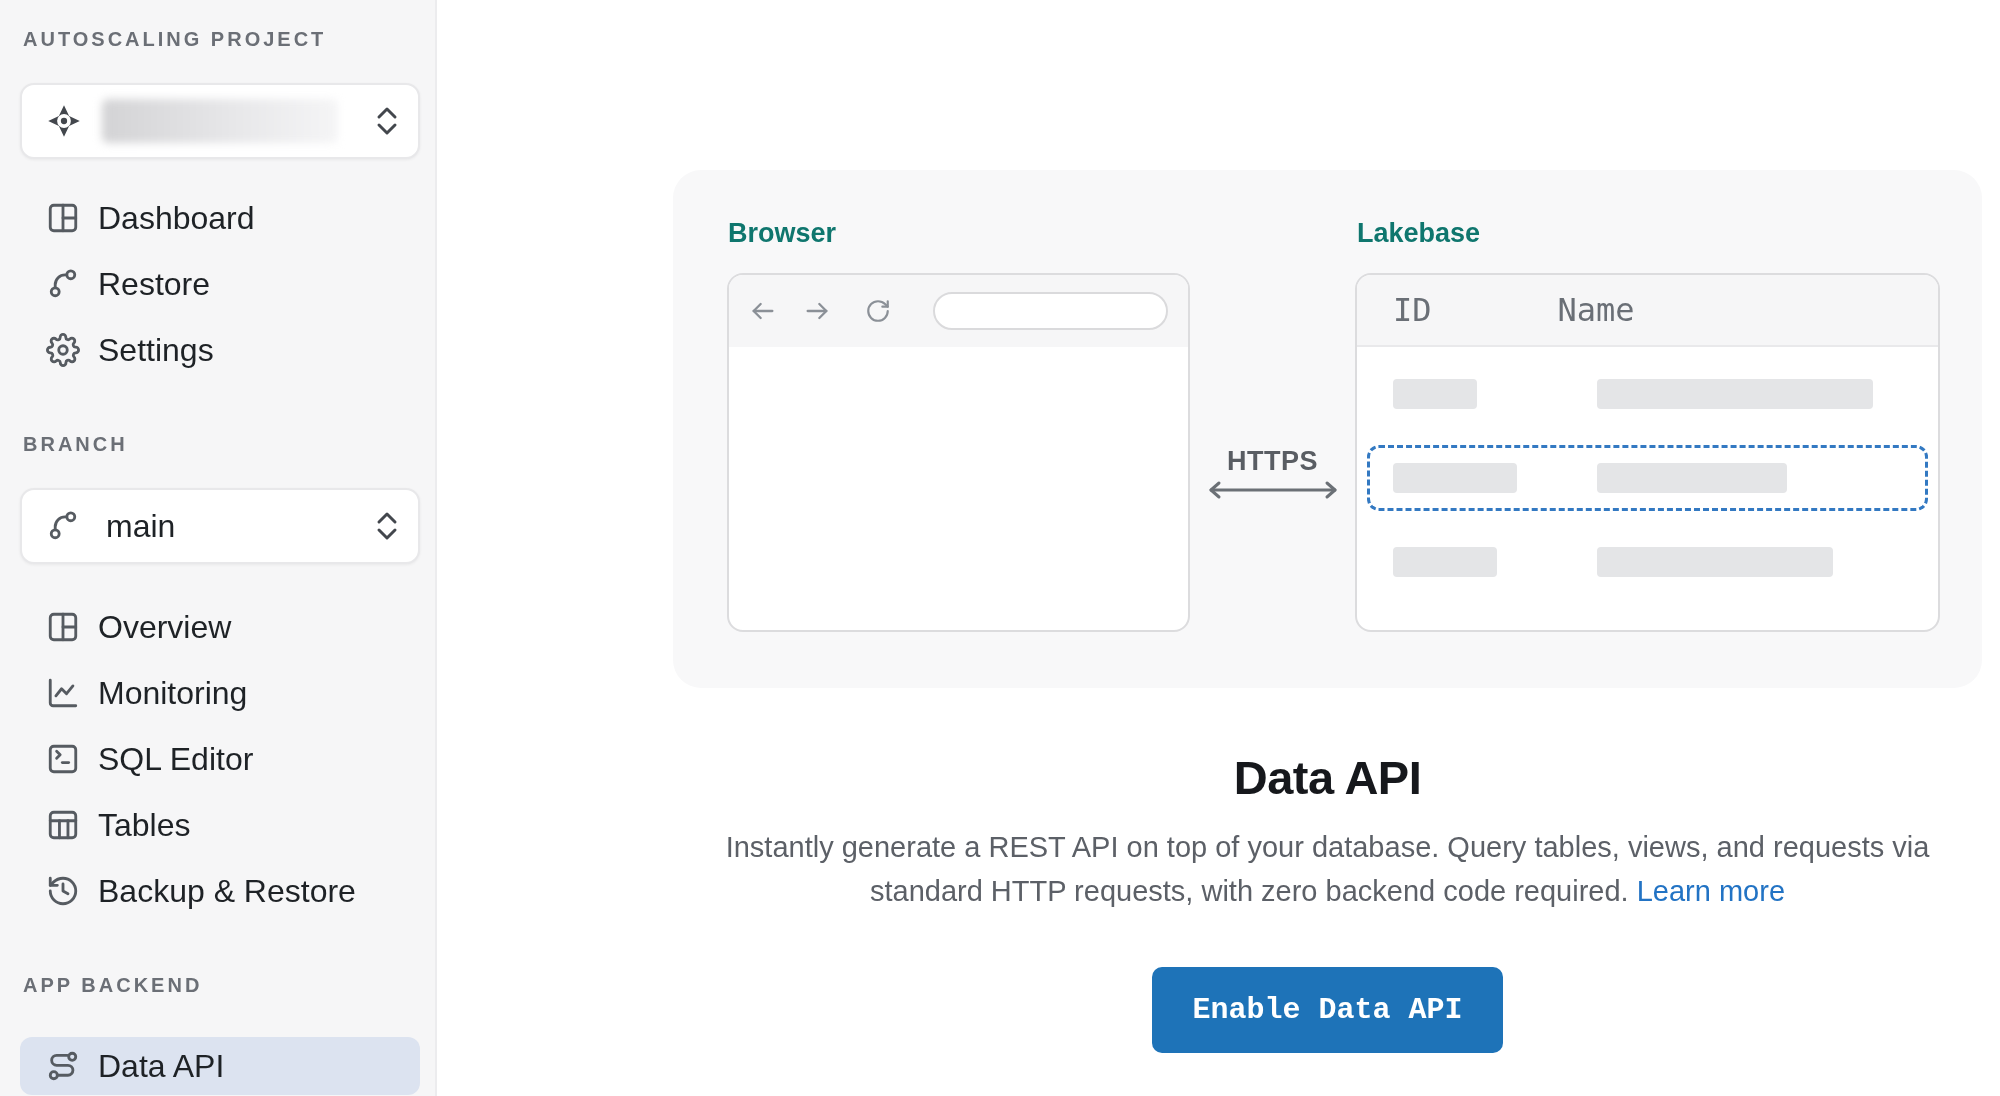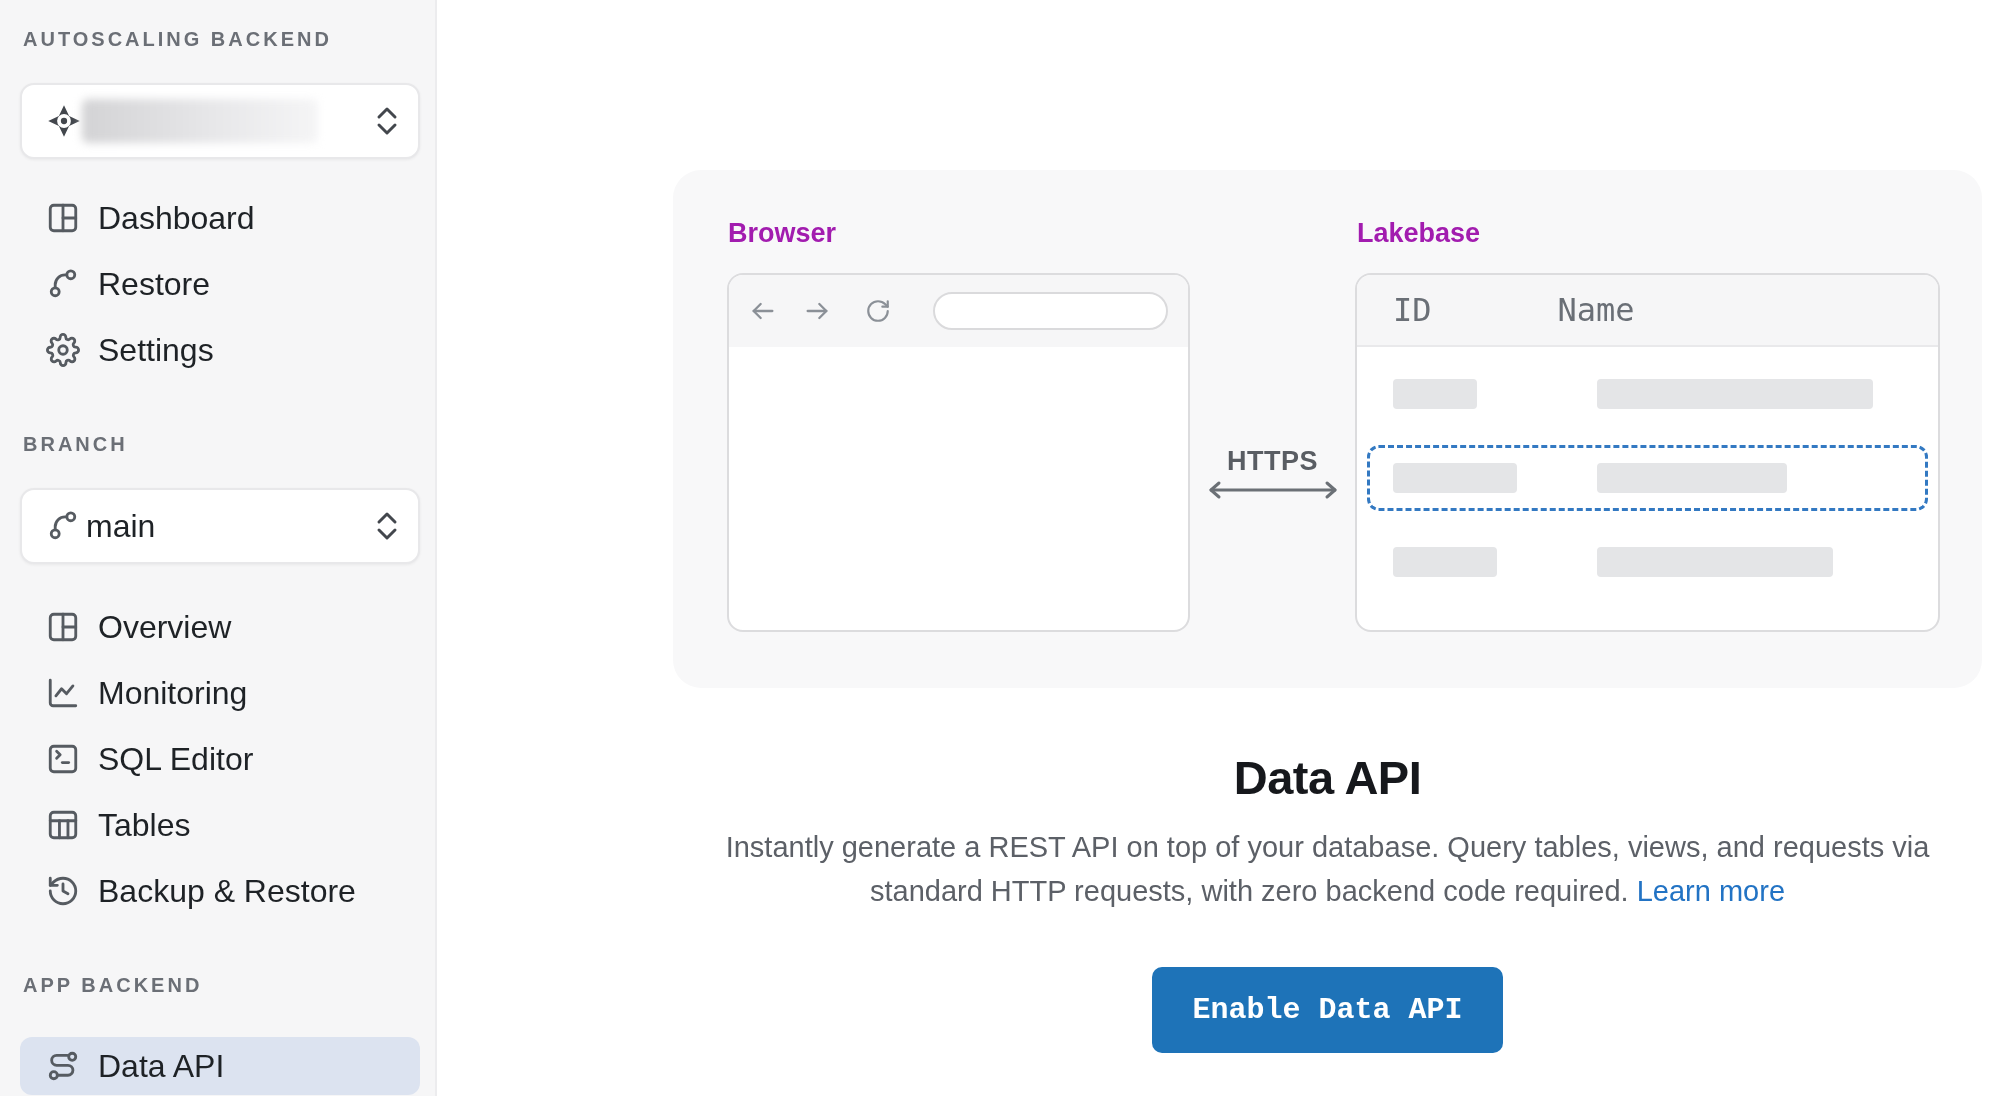--- a/index.html
+++ b/index.html
@@ -15,21 +15,21 @@
     padding:0 15px 0 20px;
   }
   .section-label{
     font-size:20px;font-weight:700;letter-spacing:3px;
     color:#6b6f76;margin:28px 0 0 3px;
   }
   .selector{
     height:76px;margin-top:32px;background:#fff;
     border:2px solid #e8e8ea;border-radius:14px;
     box-shadow:0 1px 3px rgba(0,0,0,.06);
-    display:flex;align-items:center;
+    display:flex;align-items:center;gap:20px;
     padding:0 16px 0 24px;box-sizing:border-box;cursor:pointer;
   }
   .selector .sel-text{font-size:32px;color:#1e2226;margin-left:6px;}
   .selector .chev{margin-left:auto;display:flex;color:#43474d;}
   .blur-bar{
     width:236px;height:44px;border-radius:6px;
     background:linear-gradient(90deg,#d3d3d5 0%,#e7e7e9 55%,#f5f5f6 100%);
     filter:blur(4px);
   }
   .nav{list-style:none;margin:26px 0 0;padding:0;}
@@ -43,21 +43,21 @@
   .nav.nav-backend li{height:58px;}
   .nav li.active{background:var(--selected-item-bg,#dce3f0);}
   .nav.nav-branch{margin-top:30px;}
   
   .main{flex:1;background:#fff;}
   .hero-card{
     margin:170px 18px 0 236px;height:518px;position:relative;
     background:#f8f8f9;border-radius:28px;
   }
   .mock-label{
-    position:absolute;top:48px;font-size:27px;font-weight:700;color:#a21caf;
+    position:absolute;top:48px;font-size:27px;font-weight:700;color:#0f766e;
   }
   .mock-window{
     position:absolute;top:103px;height:359px;box-sizing:border-box;
     background:#fff;border:2px solid #dcdcde;border-radius:16px;overflow:hidden;
   }
   .browser-window{left:54px;width:463px;}
   .lakebase-window{left:682px;width:585px;}
   .toolbar{
     height:72px;background:#f6f6f7;display:flex;align-items:center;
     padding:0 20px;gap:26px;
@@ -97,21 +97,21 @@
     margin-top:54px;height:86px;padding:0 40px;
     background:var(--accent-blue,#1e73b8);color:#fff;
     font-family:Liberation Mono, monospace;font-size:30px;font-weight:700;
     border:none;border-radius:10px;cursor:pointer;
   }
 </style>
 </head>
 <body>
 
 <aside class="sidebar">
-  <div class="section-label">AUTOSCALING BACKEND</div>
+  <div class="section-label">AUTOSCALING PROJECT</div>
 
   <div class="selector">
     <span style="display:flex;">
       <svg width="36" height="36" viewBox="0 0 24 24" fill="#43474d">
         <path d="M12 1.5 L15.4 8.6 L22.5 12 L15.4 15.4 L12 22.5 L8.6 15.4 L1.5 12 L8.6 8.6 Z"></path>
         <circle cx="12" cy="12" r="4.6" fill="#fff"></circle>
         <circle cx="12" cy="12" r="2.1" fill="#43474d"></circle>
       </svg>
     </span>
     <span class="blur-bar"></span>

